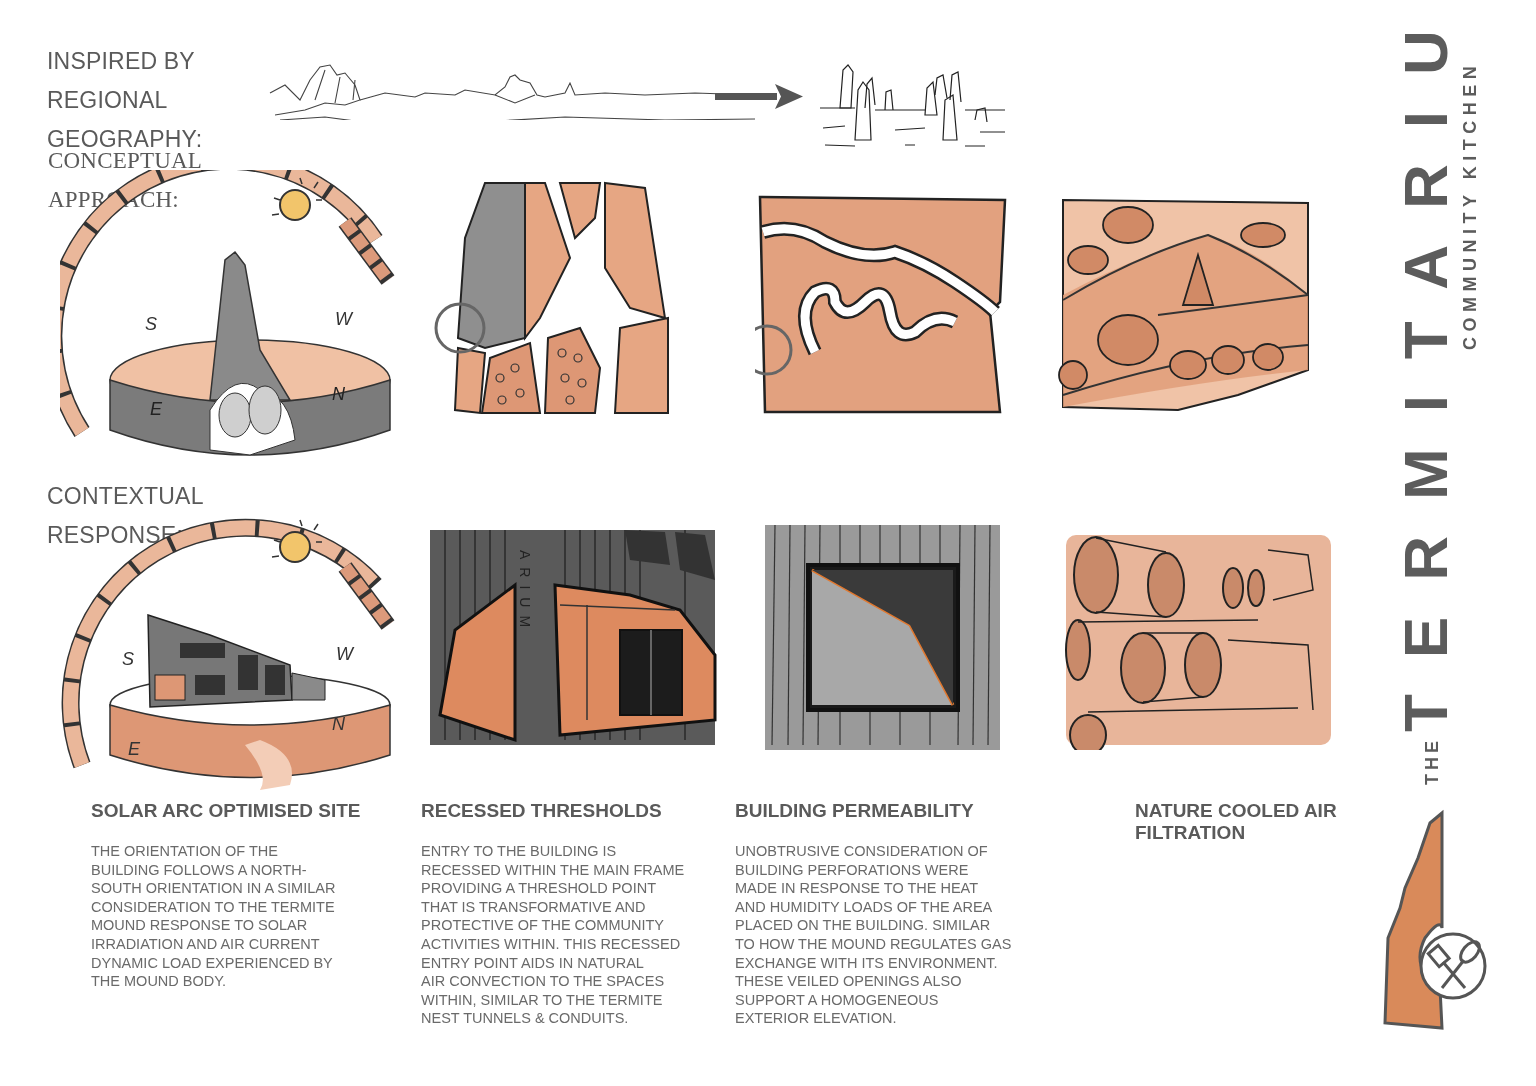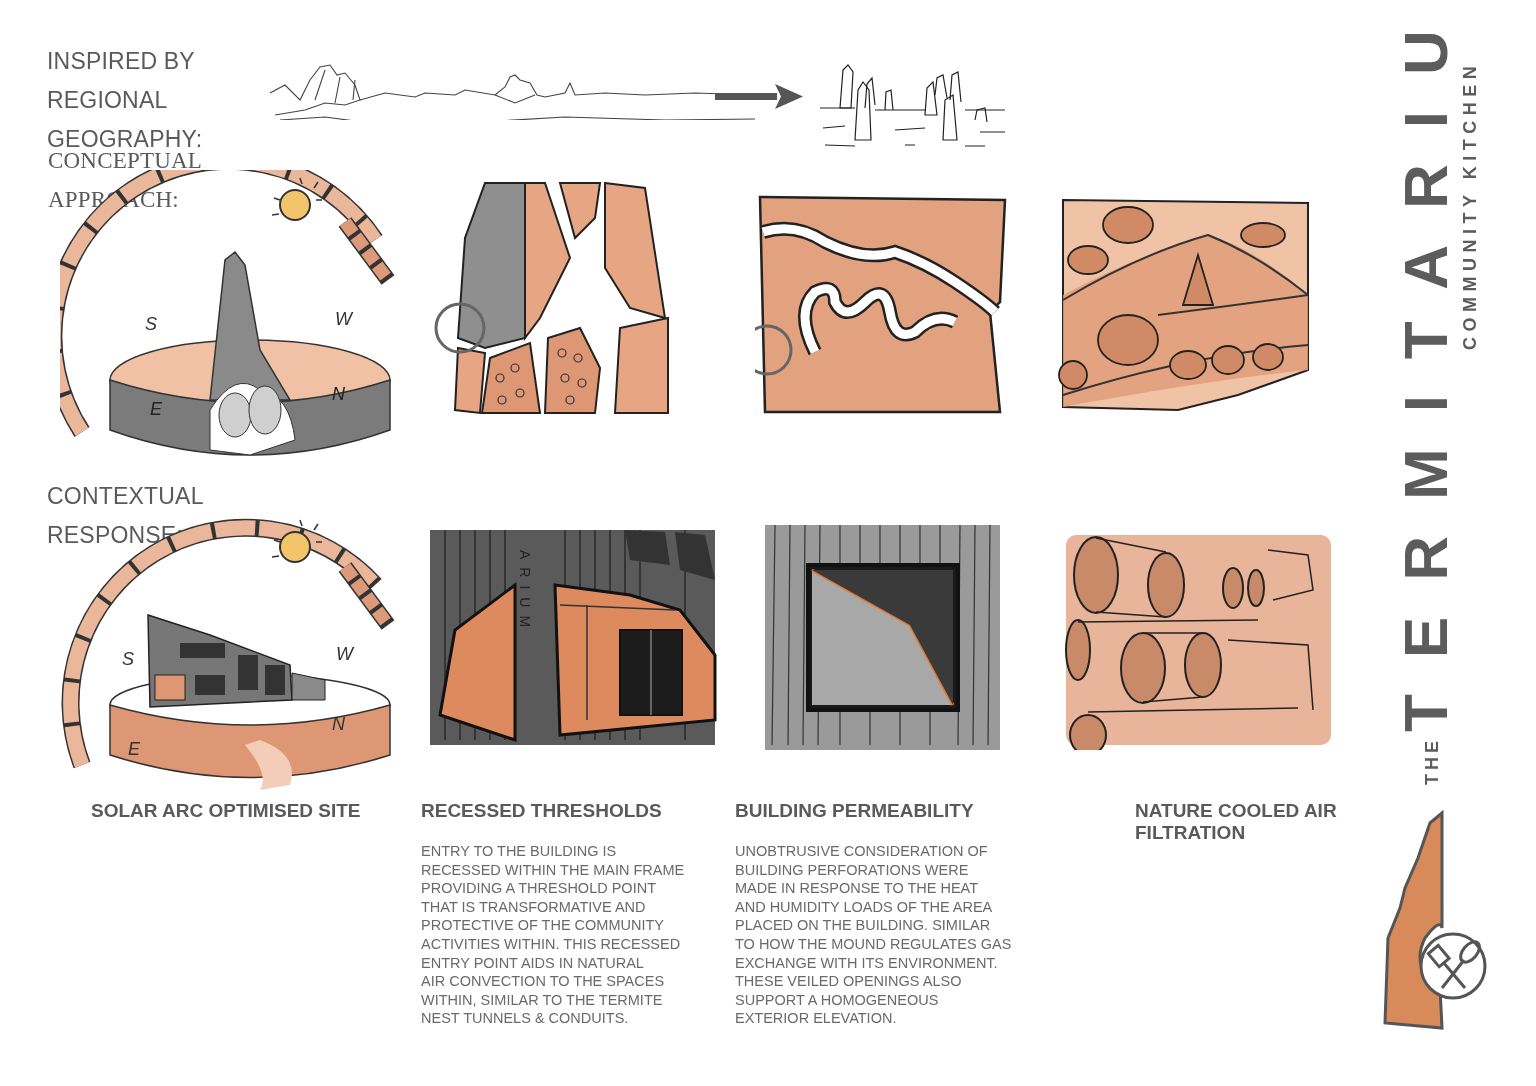--- a/index.html
+++ b/index.html
@@ -241,20 +241,28 @@
       <line x1="85" y1="172" x2="145" y2="167"></line>
     <line x1="20" y1="92" x2="200" y2="90"></line>
       <line x1="30" y1="182" x2="240" y2="178"></line>
     <path d="M210,20 L250,25 L255,60 L215,70"></path>
       <path d="M170,110 L250,115 L255,180"></path>
   </g>
 </svg>
 
 <div class="caption" style="left:91px; top:800px; width:300px;">
   <div class="caption-title">SOLAR ARC OPTIMISED SITE</div>
+  <div class="caption-body">THE ORIENTATION OF THE
+BUILDING FOLLOWS A NORTH-
+SOUTH ORIENTATION IN A SIMILAR
+CONSIDERATION TO THE TERMITE
+MOUND RESPONSE TO SOLAR
+IRRADIATION AND AIR CURRENT
+DYNAMIC LOAD EXPERIENCED BY
+THE MOUND BODY.</div>
 </div>
 <div class="caption" style="left:421px; top:800px; width:300px;">
   <div class="caption-title">RECESSED THRESHOLDS</div>
   <div class="caption-body">ENTRY TO THE BUILDING IS
 RECESSED WITHIN THE MAIN FRAME
 PROVIDING A THRESHOLD POINT
 THAT IS TRANSFORMATIVE AND
 PROTECTIVE OF THE COMMUNITY
 ACTIVITIES WITHIN. THIS RECESSED
 ENTRY POINT AIDS IN NATURAL

